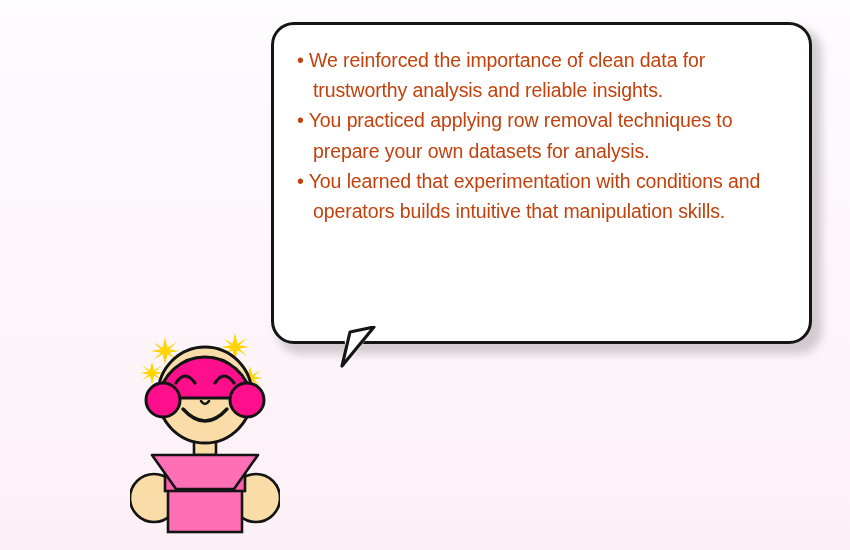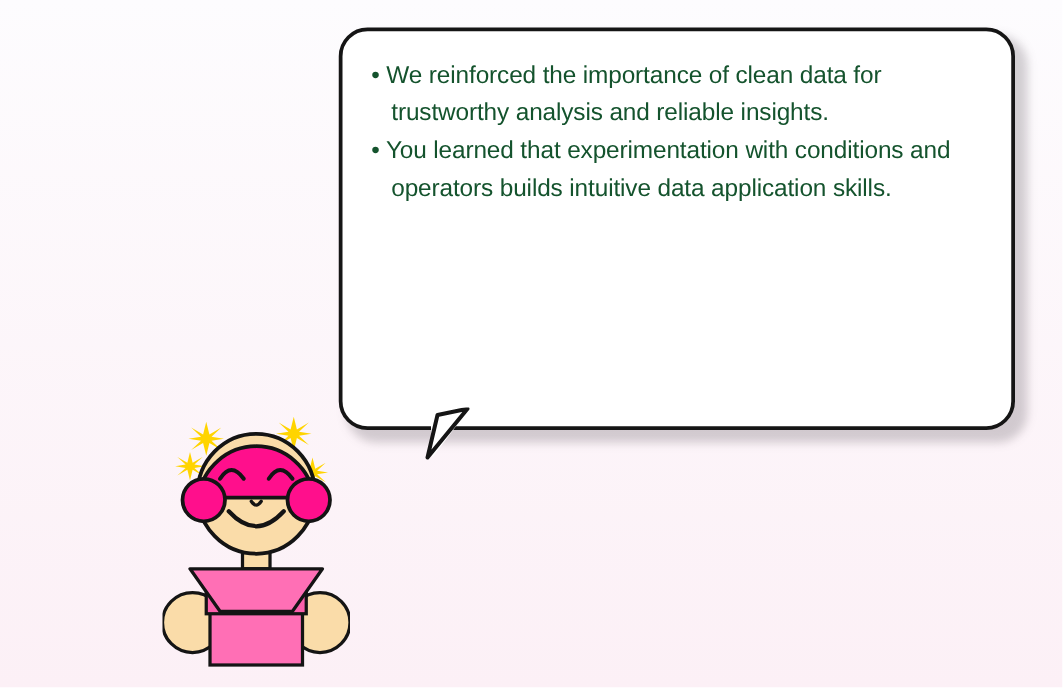--- a/index.html
+++ b/index.html
@@ -44,21 +44,21 @@
     background: #ffffff;
     border: 3.5px solid #151515;
     border-radius: 23px;
   }
 
   #bubble-text {
     position: absolute;
     left: 23px;
     top: 20px;
     right: 20px;
-    color: #14532d;
+    color: #c2410c;
     font-size: 19.5px;
     line-height: 30.2px;
     letter-spacing: -0.1px;
   }
 
   .bullet-item {
     display: block;
     padding-left: 16px;
     text-indent: -16px;
     white-space: pre-wrap;
@@ -134,21 +134,22 @@
       <path d="M22,150 L128,150 L104,184 L46,184 Z" fill="#FF6FB5" stroke="#141414" stroke-width="2.6" stroke-linejoin="round"></path>
 
     </svg>
   </div>
 
   <div id="bubble-shadow"></div>
 
   <div id="bubble">
     <div id="bubble-text">
       <div class="bullet-item"><span class="bullet-dot">•</span> <span>We reinforced the importance of clean data for trustworthy analysis and reliable insights.</span></div>
-      <div class="bullet-item"><span class="bullet-dot">•</span> <span>You learned that experimentation with conditions and operators builds intuitive data application skills.</span></div>
+      <div class="bullet-item"><span class="bullet-dot">•</span> <span>You practiced applying row removal techniques to prepare your own datasets for analysis.</span></div>
+      <div class="bullet-item"><span class="bullet-dot">•</span> <span>You learned that experimentation with conditions and operators builds intuitive that manipulation skills.</span></div>
     </div>
   </div>
 
   <div id="bubble-tail">
     <svg viewBox="0 0 70 56" width="70" height="56">
 
       <path d="M14,0 L46,0 L16,40 Z" fill="#ffffff" stroke="none"></path>
       <path d="M44,1 L12,40 L20,6 Z" fill="#ffffff" stroke="#151515" stroke-width="3.2" stroke-linejoin="round" stroke-linecap="round"></path>
     </svg>
   </div>

